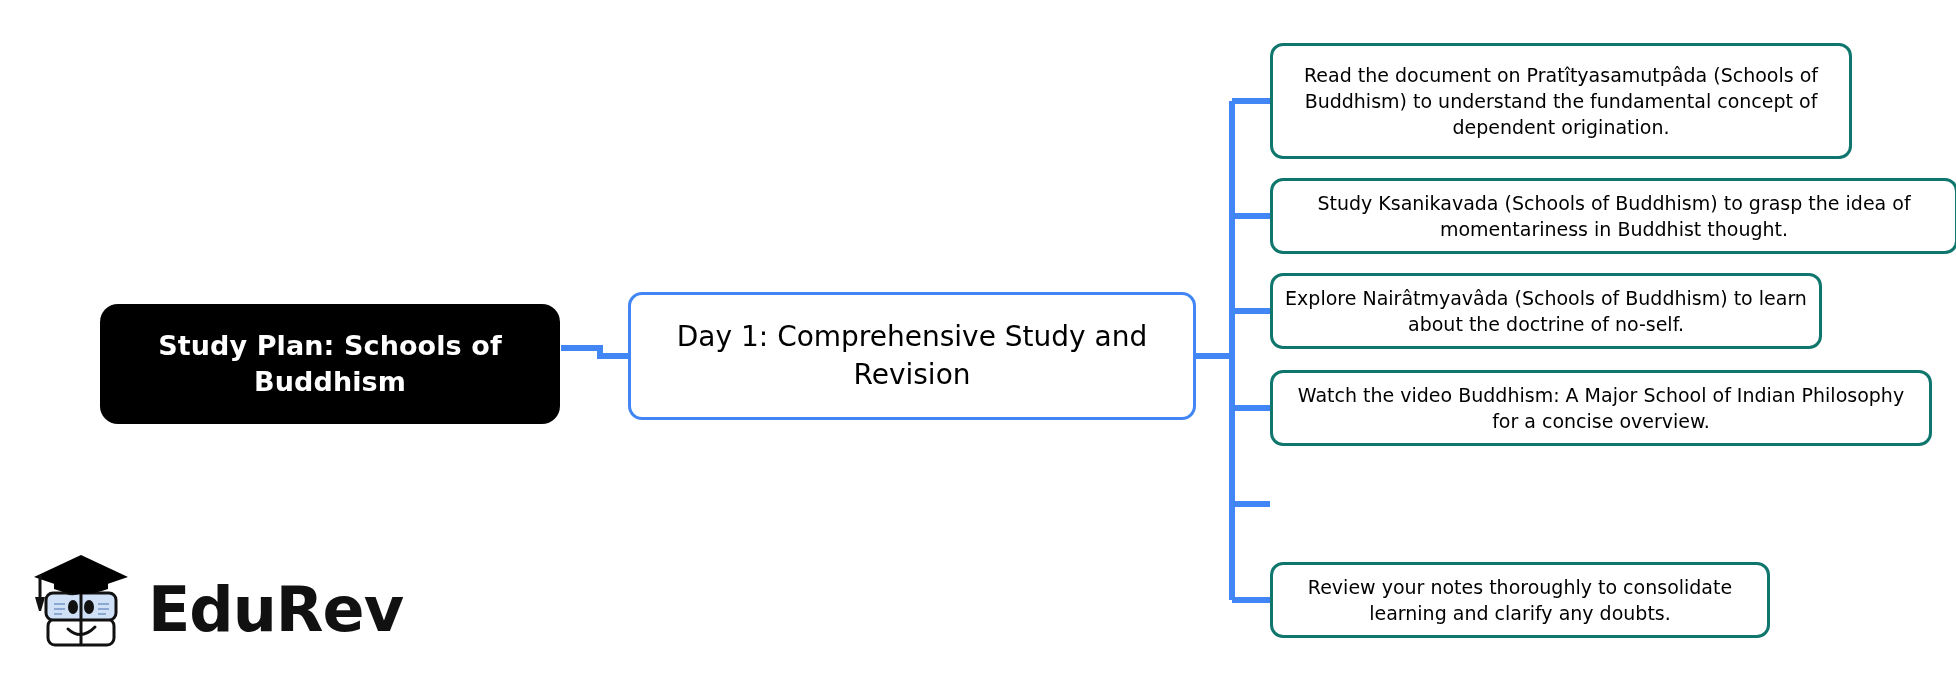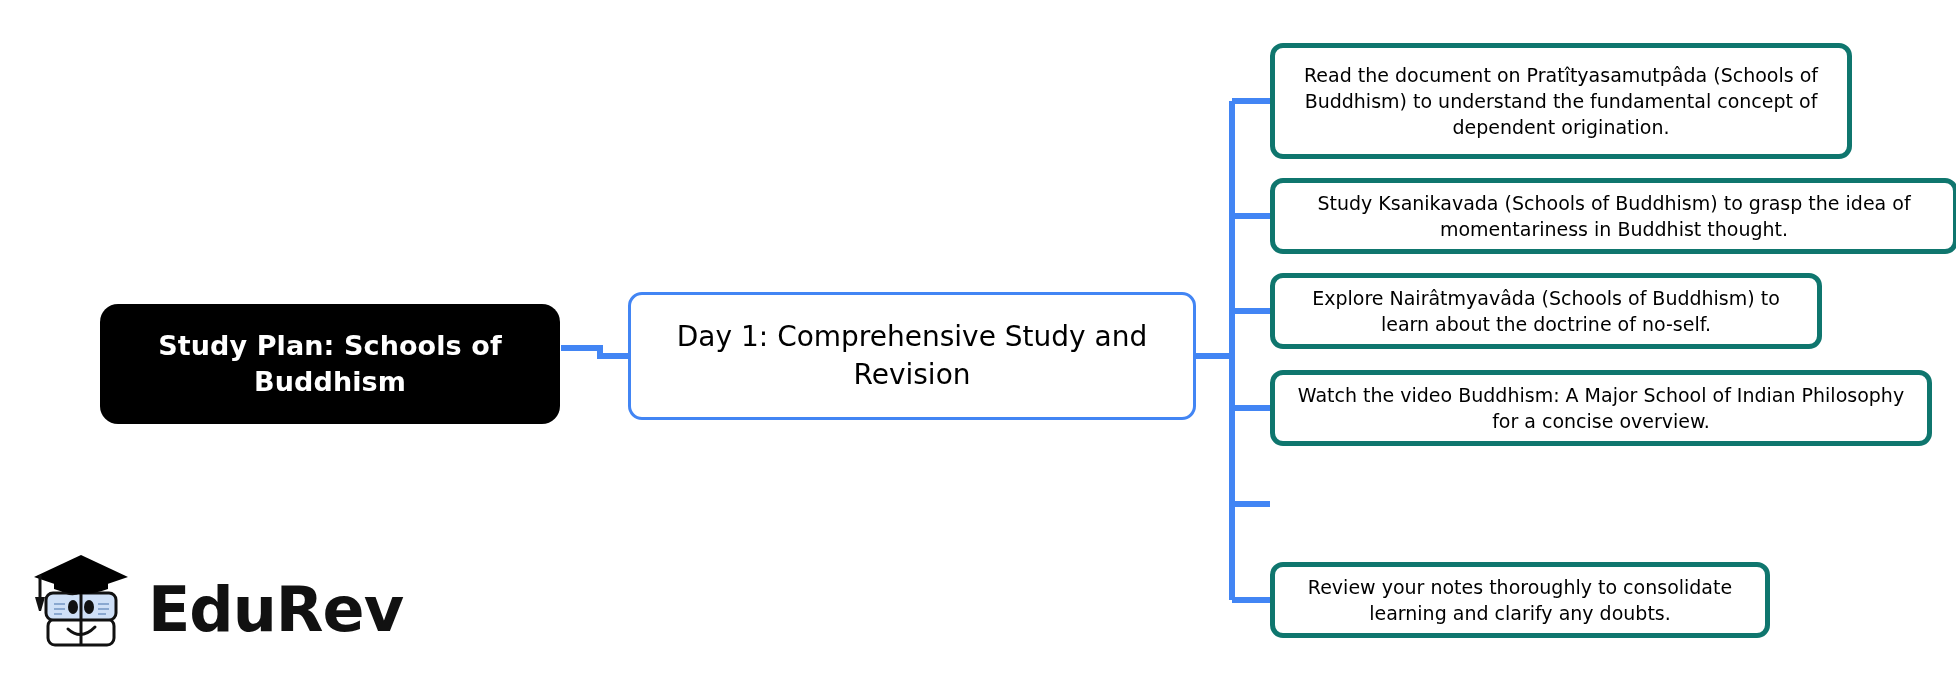--- a/index.html
+++ b/index.html
@@ -59,21 +59,21 @@
     font-size: 28px;
     line-height: 1.34;
     padding: 4px 4px;
   }
   
   .leaf-node {
     position: absolute;
     box-sizing: border-box;
     background: #ffffff;
     color: #000000;
-    border: 5px solid #0f766e;
+    border: 3px solid #0f766e;
     border-radius: 13px;
     display: flex;
     align-items: center;
     justify-content: center;
     text-align: center;
     font-size: 19px;
     line-height: 1.37;
     padding: 3px 11px;
   }
   

